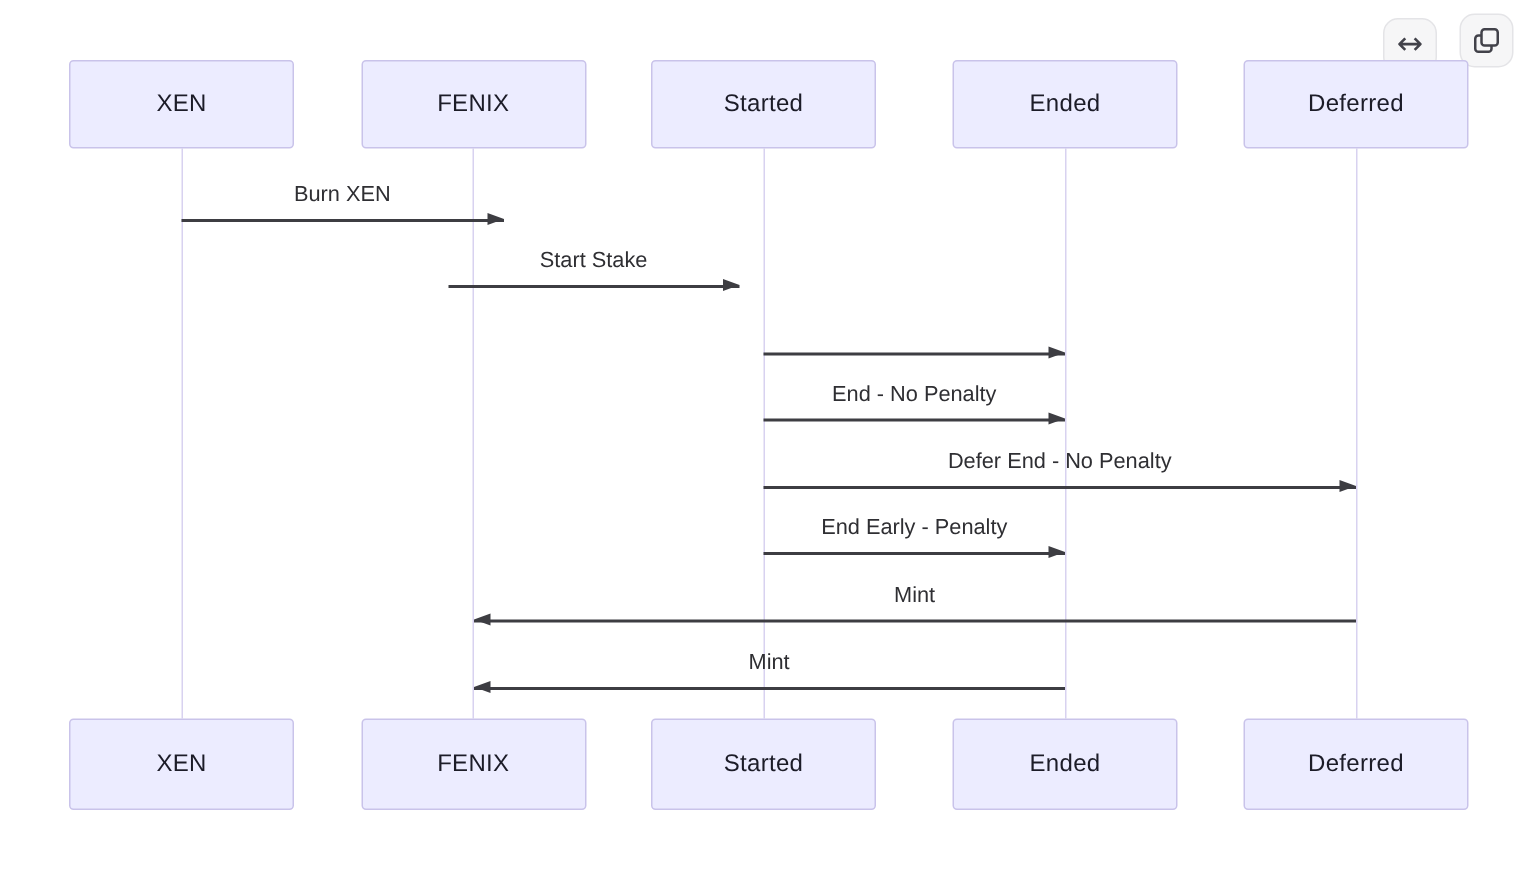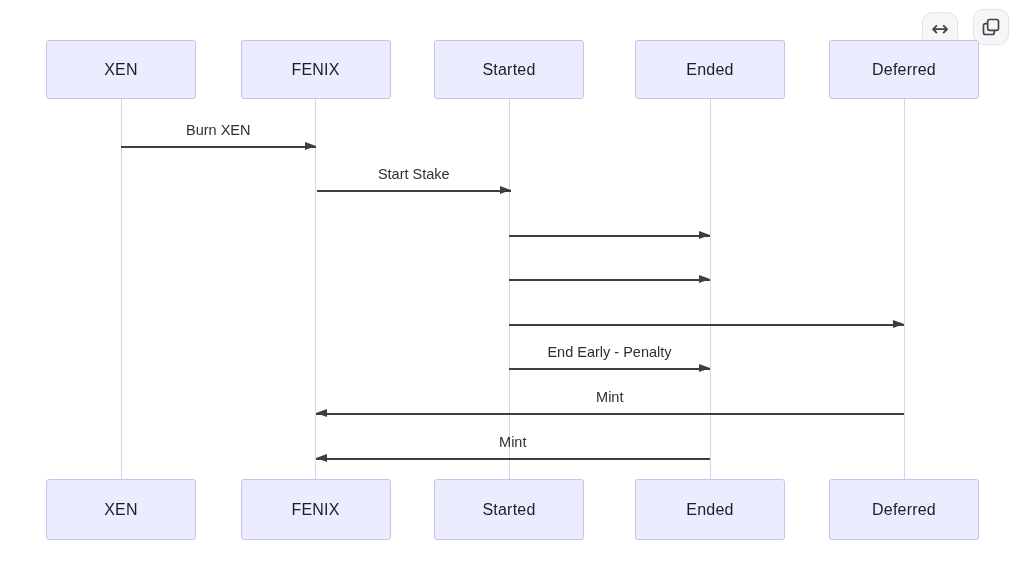--- a/index.html
+++ b/index.html
@@ -122,39 +122,41 @@
     <div class="actor-box" style="left: 240.5px; top: 479px; height: 61px;">FENIX</div>
     <div class="lifeline" style="left: 508.5px; top: 99px; height: 380px;"></div>
     <div class="actor-box" style="left: 434px; top: 40px; height: 59px;">Started</div>
     <div class="actor-box" style="left: 434px; top: 479px; height: 61px;">Started</div>
     <div class="lifeline" style="left: 709.5px; top: 99px; height: 380px;"></div>
     <div class="actor-box" style="left: 635px; top: 40px; height: 59px;">Ended</div>
     <div class="actor-box" style="left: 635px; top: 479px; height: 61px;">Ended</div>
     <div class="lifeline" style="left: 903.5px; top: 99px; height: 380px;"></div>
     <div class="actor-box" style="left: 829px; top: 40px; height: 59px;">Deferred</div>
     <div class="actor-box" style="left: 829px; top: 479px; height: 61px;">Deferred</div>
-    <div class="message" style="left: 121px; top: 120px; width: 194.5px;">
+    <div class="message" style="left: 121px; top: 120px; width: 194.5px; padding-left: 20px;">
       <div class="msg-label">Burn XEN</div>
       <div class="msg-line"></div>
       <div class="msg-head head-right"></div>
     </div>
-    <div class="message" style="left: 317px; top: 164px; width: 193.5px;">
+    <div class="message" style="left: 299px; top: 164px; width: 193.5px;">
       <div class="msg-label">Start Stake</div>
       <div class="msg-line"></div>
       <div class="msg-head head-right"></div>
     </div>
     <div class="message" style="left: 509px; top: 209px; width: 201px;">
       <div class="msg-line"></div>
       <div class="msg-head head-right"></div>
     </div>
     <div class="message" style="left: 509px; top: 253px; width: 201px;">
+      <div class="msg-label">End - No Penalty</div>
       <div class="msg-line"></div>
       <div class="msg-head head-right"></div>
     </div>
     <div class="message" style="left: 509px; top: 298px; width: 395px;">
+      <div class="msg-label">Defer End - No Penalty</div>
       <div class="msg-line"></div>
       <div class="msg-head head-right"></div>
     </div>
     <div class="message" style="left: 509px; top: 342px; width: 201px;">
       <div class="msg-label">End Early - Penalty</div>
       <div class="msg-line"></div>
       <div class="msg-head head-right"></div>
     </div>
     <div class="message" style="left: 315.5px; top: 387px; width: 588.5px;">
       <div class="msg-label">Mint</div>

